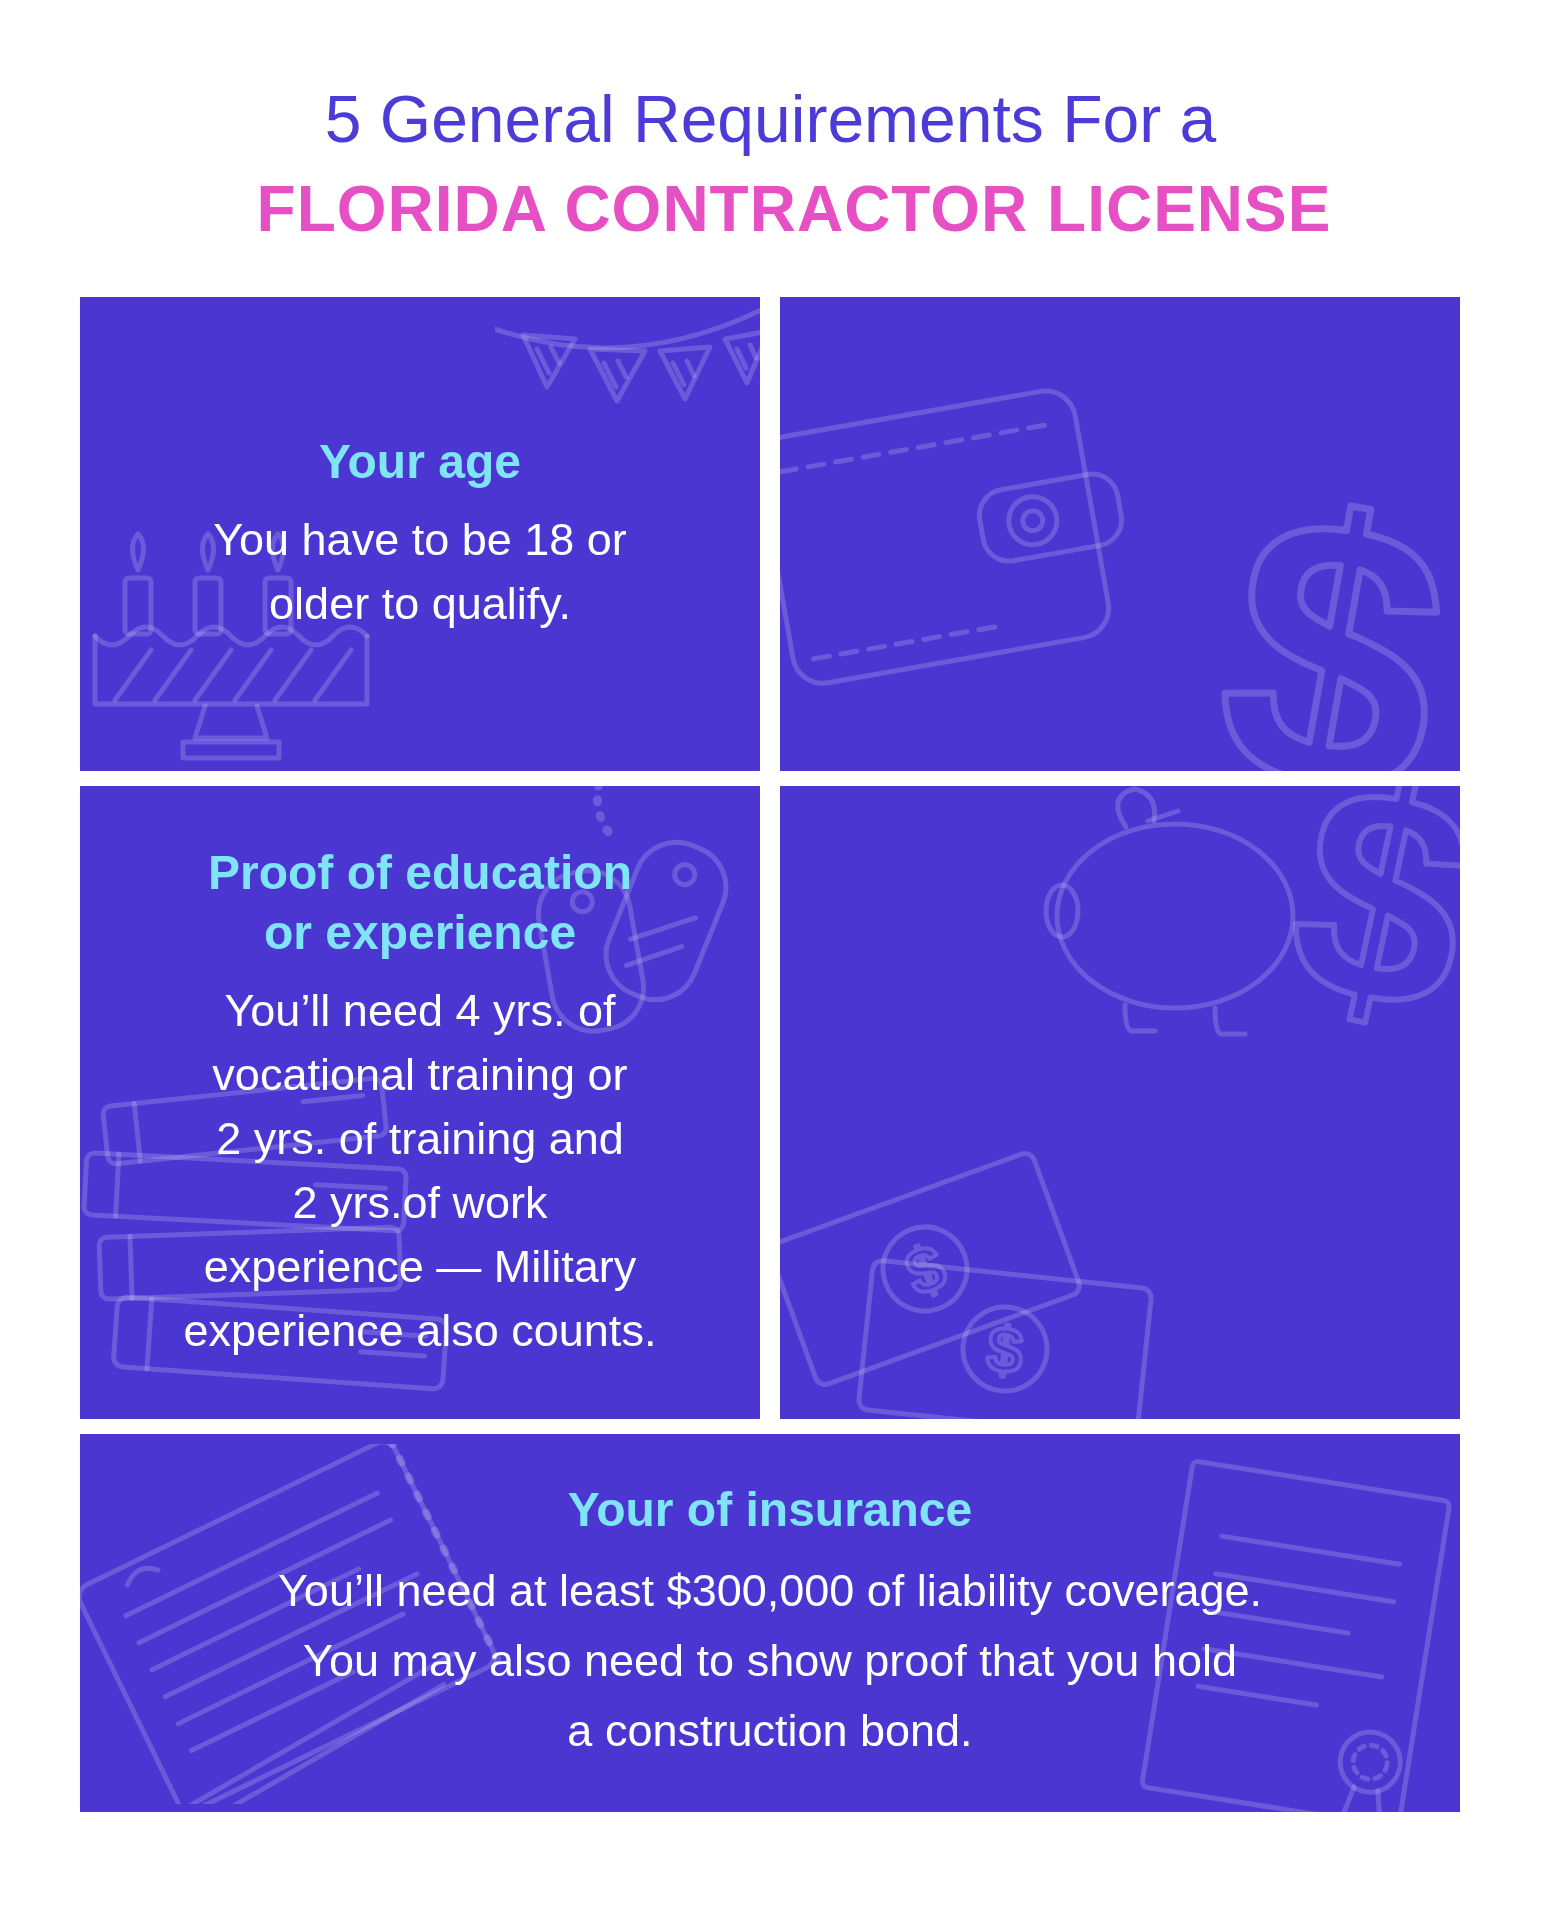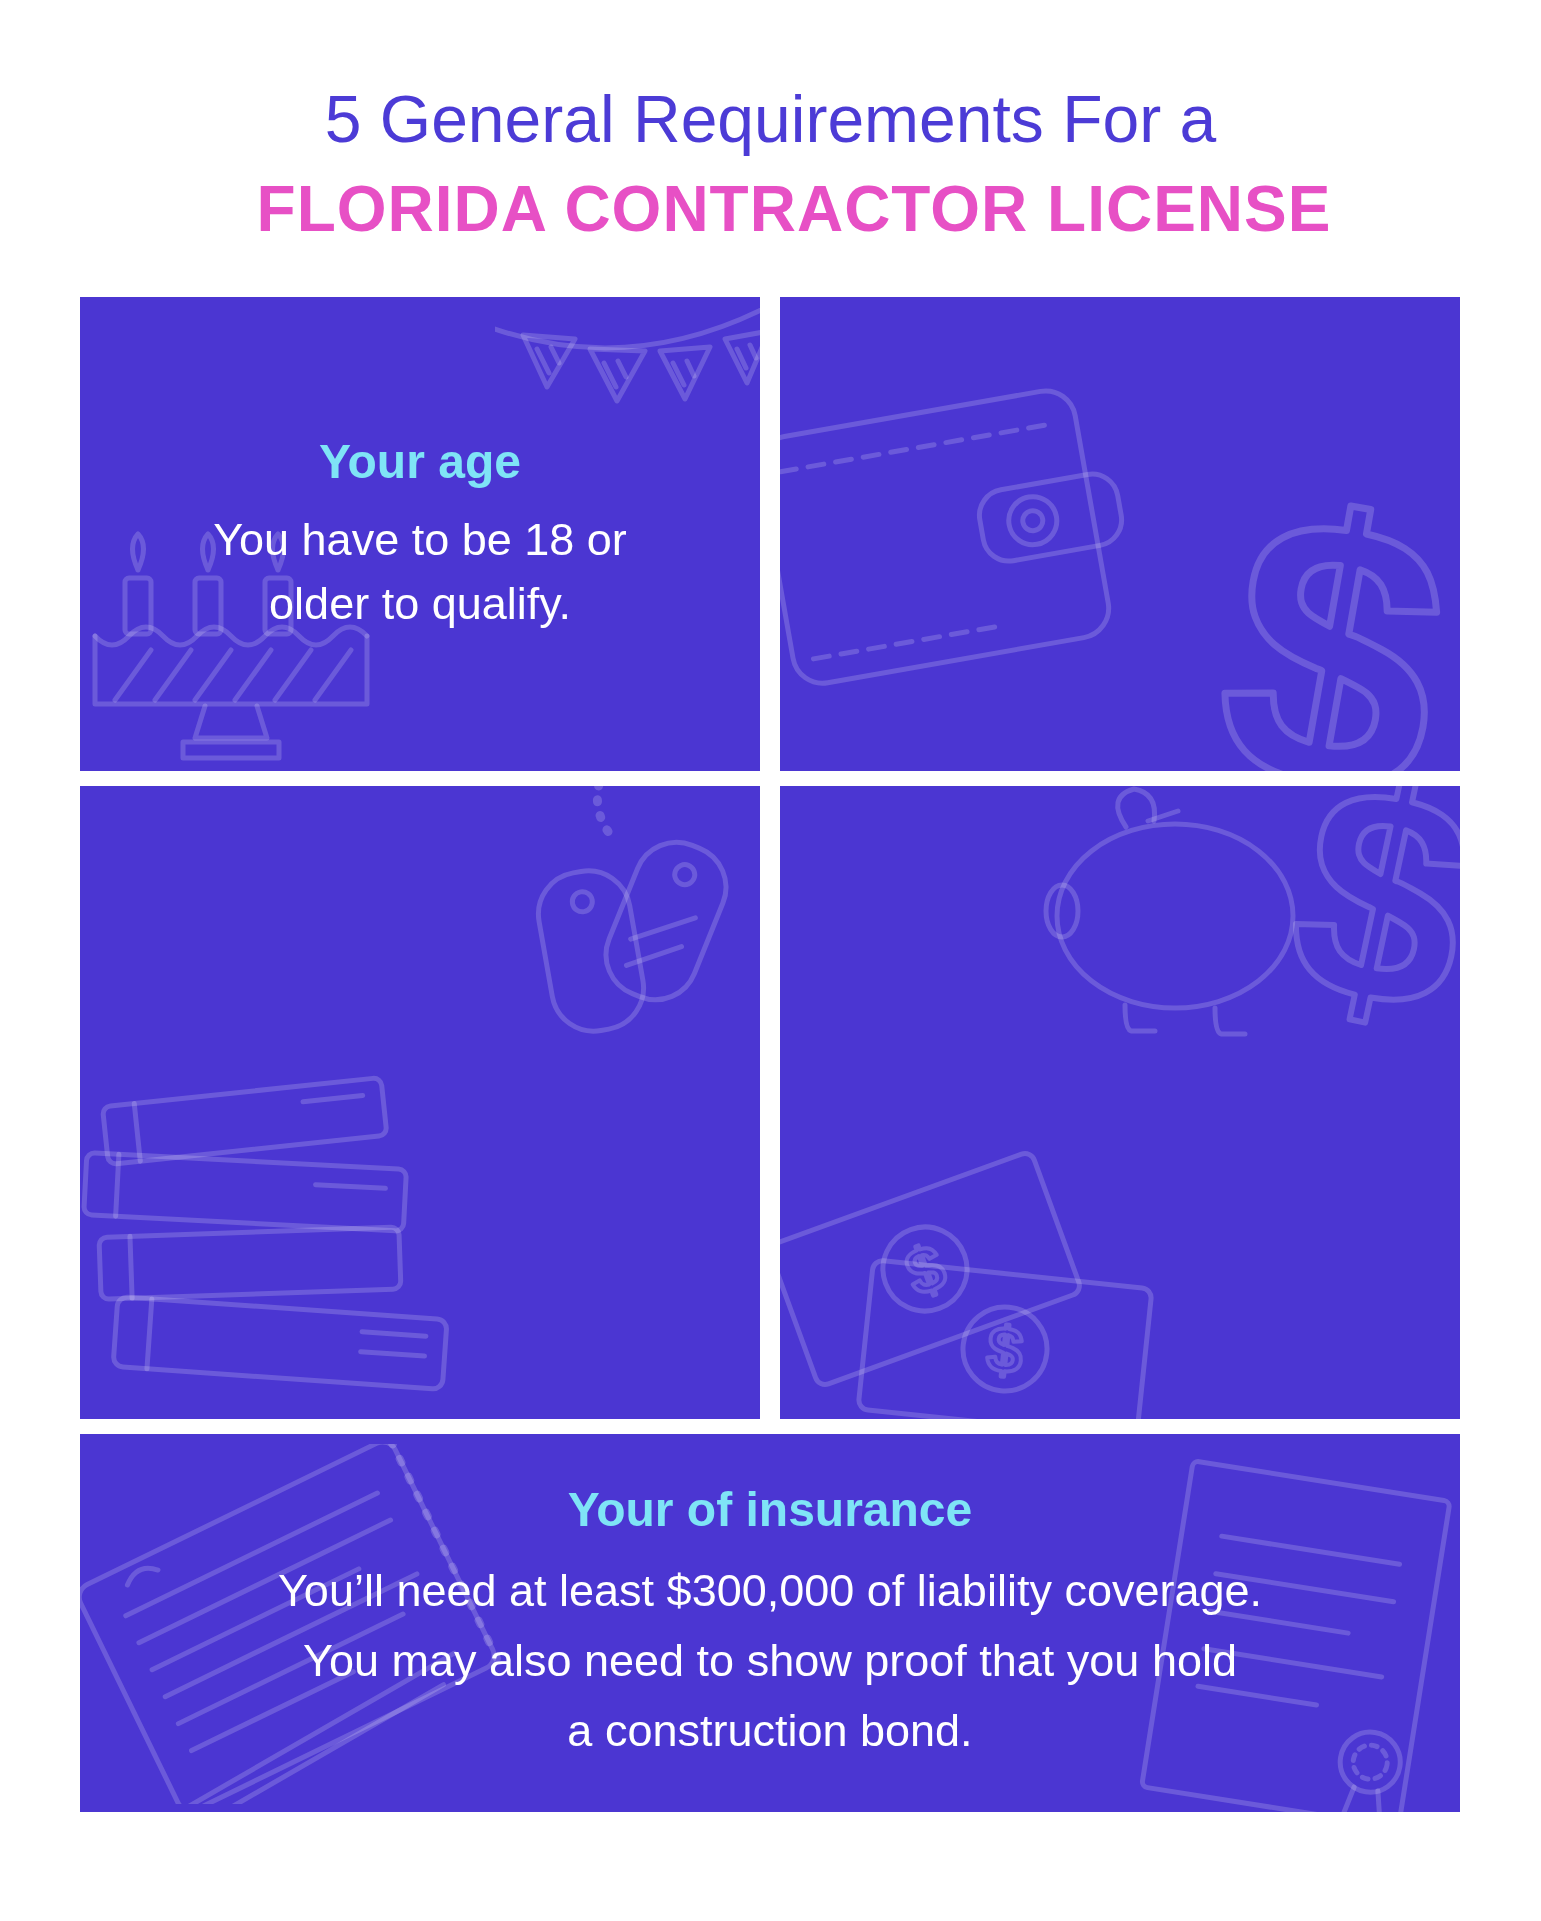--- a/index.html
+++ b/index.html
@@ -129,20 +129,28 @@
         <g transform="rotate(-2 210 200)">
           <rect x="55" y="168" width="300" height="62" rx="8"></rect>
           <path d="M86 168 v62"></path>
         </g>
         <g transform="rotate(4 235 280)">
           <rect x="70" y="244" width="330" height="70" rx="10"></rect>
           <path d="M104 244 v70 M380 262 h-64 M380 282 h-64"></path>
         </g>
       </svg>
       <div class="card-content">
+        <h3 class="card-heading">Proof of education
+or experience</h3>
+        <p class="card-body">You’ll need 4 yrs. of
+vocational training or
+2 yrs. of training and
+2 yrs.of work
+experience — Military
+experience also counts.</p>
       </div>
     </section>
 
     <section class="card">
       <svg class="doodle" style="right:-30px; top:-25px; width:460px; height:300px;" viewBox="0 0 460 300">
         <ellipse cx="145" cy="155" rx="118" ry="92"></ellipse>
         <path d="M96 66 q-20 -30 8 -38 q24 4 20 32"></path>
         <path d="M118 60 l30 -10"></path>
         <ellipse cx="32" cy="150" rx="16" ry="26"></ellipse>
         <path d="M95 244 q0 24 6 26 h24 M185 247 q0 24 6 26 h24"></path>

